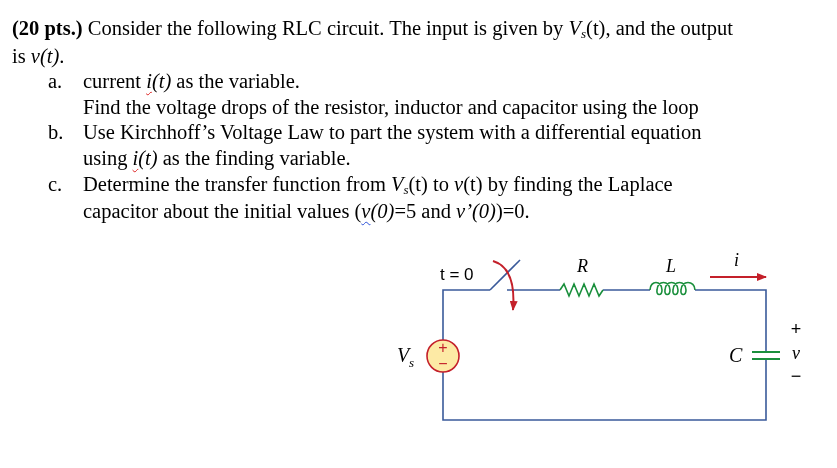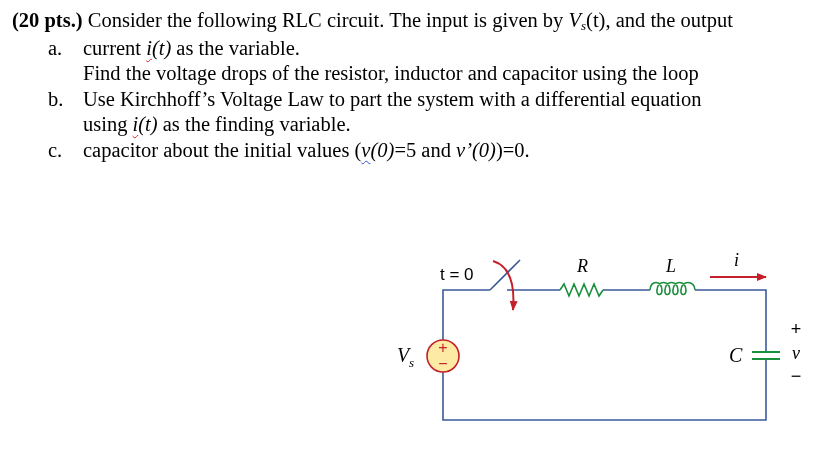--- a/index.html
+++ b/index.html
@@ -11,21 +11,21 @@
       width: 837px;
       height: 468px;
       position: relative;
       overflow: hidden;
       font-family: "Liberation Serif", "DejaVu Serif", serif;
       color: #000;
     }
     .problem {
       position: absolute;
       left: 12px;
-      top: 8px;
+      top: 16px;
       width: 820px;
       font-size: 20.5px;
       line-height: 25.6px;
     }
     .line { white-space: nowrap; }
     .bold { font-weight: bold; }
     .it { font-style: italic; }
     .sub { font-size: 13px; font-style: italic; position: relative; top: 3px; }
     .item {
       position: relative;
@@ -61,39 +61,45 @@
       font-family: "Liberation Sans", "DejaVu Sans", sans-serif;
     }
   </style>
 </head>
 <body>
 
 <div class="problem">
   <div class="line">
     <span class="bold">(20 pts.)</span><span> Consider the following RLC circuit.  The input is given by </span><span class="it">V</span><span class="sub">s</span><span>(t)</span><span>, and the output</span>
   </div>
+  <div class="line">
+    <span>is </span><span class="it">v(t)</span><span>.</span>
+  </div>
 
   <div class="item">
     <span class="marker">a.</span>
     <div class="line">
       <span>current </span><span class="it squiggle-red">i</span><span class="it">(t)</span><span> as the variable.</span>
     </div>
     <div class="line">Find the voltage drops of the resistor, inductor and capacitor using the loop</div>
   </div>
 
   <div class="item">
     <span class="marker">b.</span>
     <div class="line">Use Kirchhoff’s Voltage Law to part the system with a differential equation</div>
     <div class="line">
       <span>using </span><span class="it squiggle-red">i</span><span class="it">(t)</span><span> as the finding variable.</span>
     </div>
   </div>
 
   <div class="item">
     <span class="marker">c.</span>
+    <div class="line">
+      <span>Determine the transfer function from </span><span class="it">V</span><span class="sub">s</span><span>(t)</span><span> to </span><span class="it">v</span><span>(t)</span><span> by finding the Laplace</span>
+    </div>
     <div class="line">
       <span>capacitor about the initial values (</span><span class="it squiggle-blue">v</span><span class="it">(0)</span><span>=5 and </span><span class="it">v’</span><span class="it">(0)</span><span>)=0.</span>
     </div>
   </div>
 </div>
 
 <svg class="circuit" viewBox="0 0 837 468" xmlns="http://www.w3.org/2000/svg">
   <defs>
     <marker id="arrowhead" markerWidth="10" markerHeight="8" refX="9" refY="4" orient="auto" markerUnits="userSpaceOnUse">
       <path d="M0,0 L10,4 L0,8 Z" fill="#c4202a"></path>

